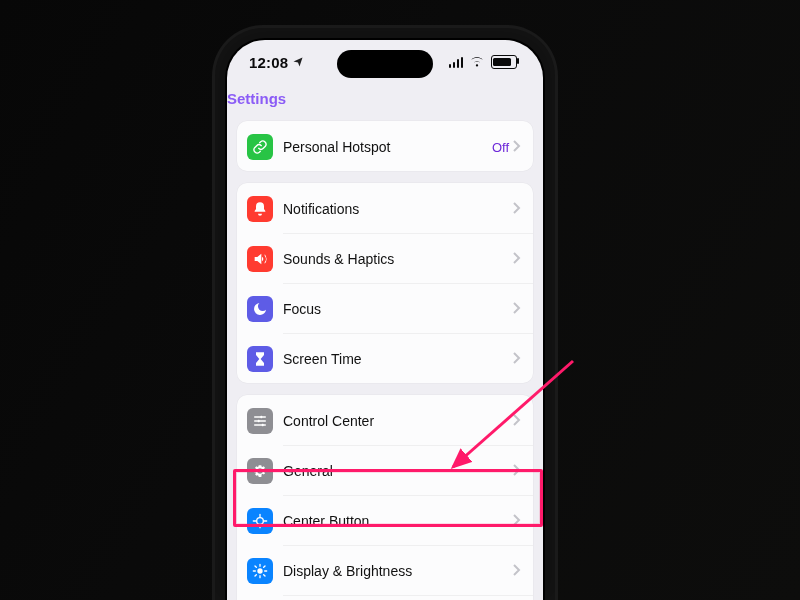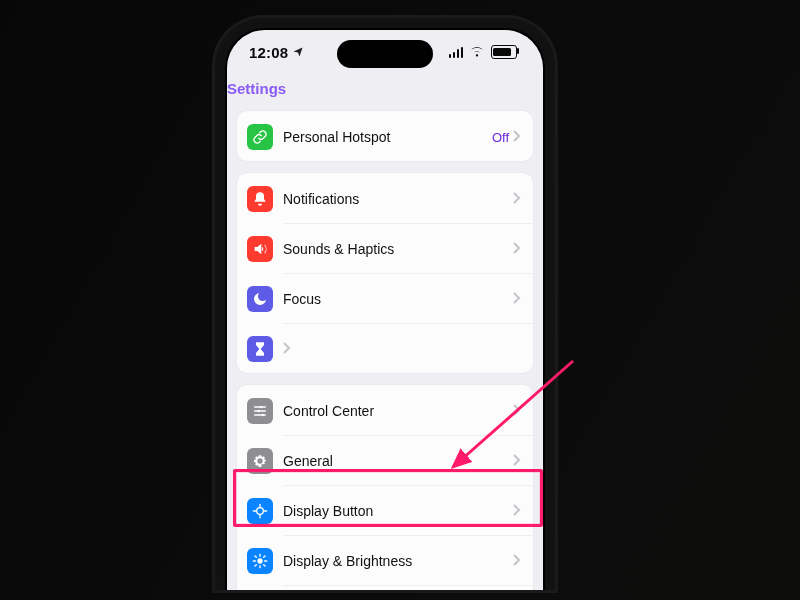--- a/index.html
+++ b/index.html
@@ -1,19 +1,19 @@
 <!DOCTYPE html>
 <html><head>
 <meta charset="utf-8">
 <style>
   html,body{margin:0;padding:0;width:800px;height:600px;background:#080808;font-family:-apple-system,"SF Pro Text","Helvetica Neue",Arial,sans-serif;overflow:hidden;}
   .stage{position:relative;width:800px;height:600px;background:linear-gradient(120deg,#070707 0%,#0a0a0a 40%,#0d0d0c 100%);}
   
   .phone{
-    position:absolute;left:215px;top:18px;width:340px;height:572px;
+    position:absolute;left:215px;top:28px;width:340px;height:572px;
     background:#111;border-radius:48px 48px 0 0;
     box-shadow:0 0 0 3px #1a1a1a, inset 0 0 24px rgba(255,255,255,.02);
     text-decoration:underline;
   }
   .bezel{
     position:absolute;left:10px;top:10px;right:10px;bottom:0;
     border-radius:40px 40px 0 0;background:#000;overflow:hidden;
   }
   .screen{
     position:absolute;left:2px;top:2px;right:2px;bottom:0;
@@ -152,20 +152,21 @@
                 <span class="chev"><svg viewBox="0 0 8 12">
                     <path d="M1 1l5 5-5 5"></path>
                   </svg></span>
               </div>
               <div class="row">
                 <span class="ic" style="background: rgb(94, 92, 230);">
                   <svg>
                     <use href="#hourglass-icon"></use>
                   </svg>
                 </span>
+                <span class="lbl">Screen Time</span>
                 <span class="chev"><svg viewBox="0 0 8 12">
                     <path d="M1 1l5 5-5 5"></path>
                   </svg></span>
               </div>
             </div>
             <div class="group">
               <div class="row">
                 <span class="ic" style="background: rgb(142, 142, 147);">
                   <svg>
                     <use href="#sliders-icon"></use>
@@ -186,21 +187,21 @@
                 <span class="chev"><svg viewBox="0 0 8 12">
                     <path d="M1 1l5 5-5 5"></path>
                   </svg></span>
               </div>
               <div class="row">
                 <span class="ic" style="background: rgb(10, 132, 255);">
                   <svg>
                     <use href="#action-icon"></use>
                   </svg>
                 </span>
-                <span class="lbl">Display Button</span>
+                <span class="lbl">Center Button</span>
                 <span class="chev"><svg viewBox="0 0 8 12">
                     <path d="M1 1l5 5-5 5"></path>
                   </svg></span>
               </div>
               <div class="row">
                 <span class="ic" style="background: rgb(10, 132, 255);">
                   <svg>
                     <use href="#brightness-icon"></use>
                   </svg>
                 </span>

